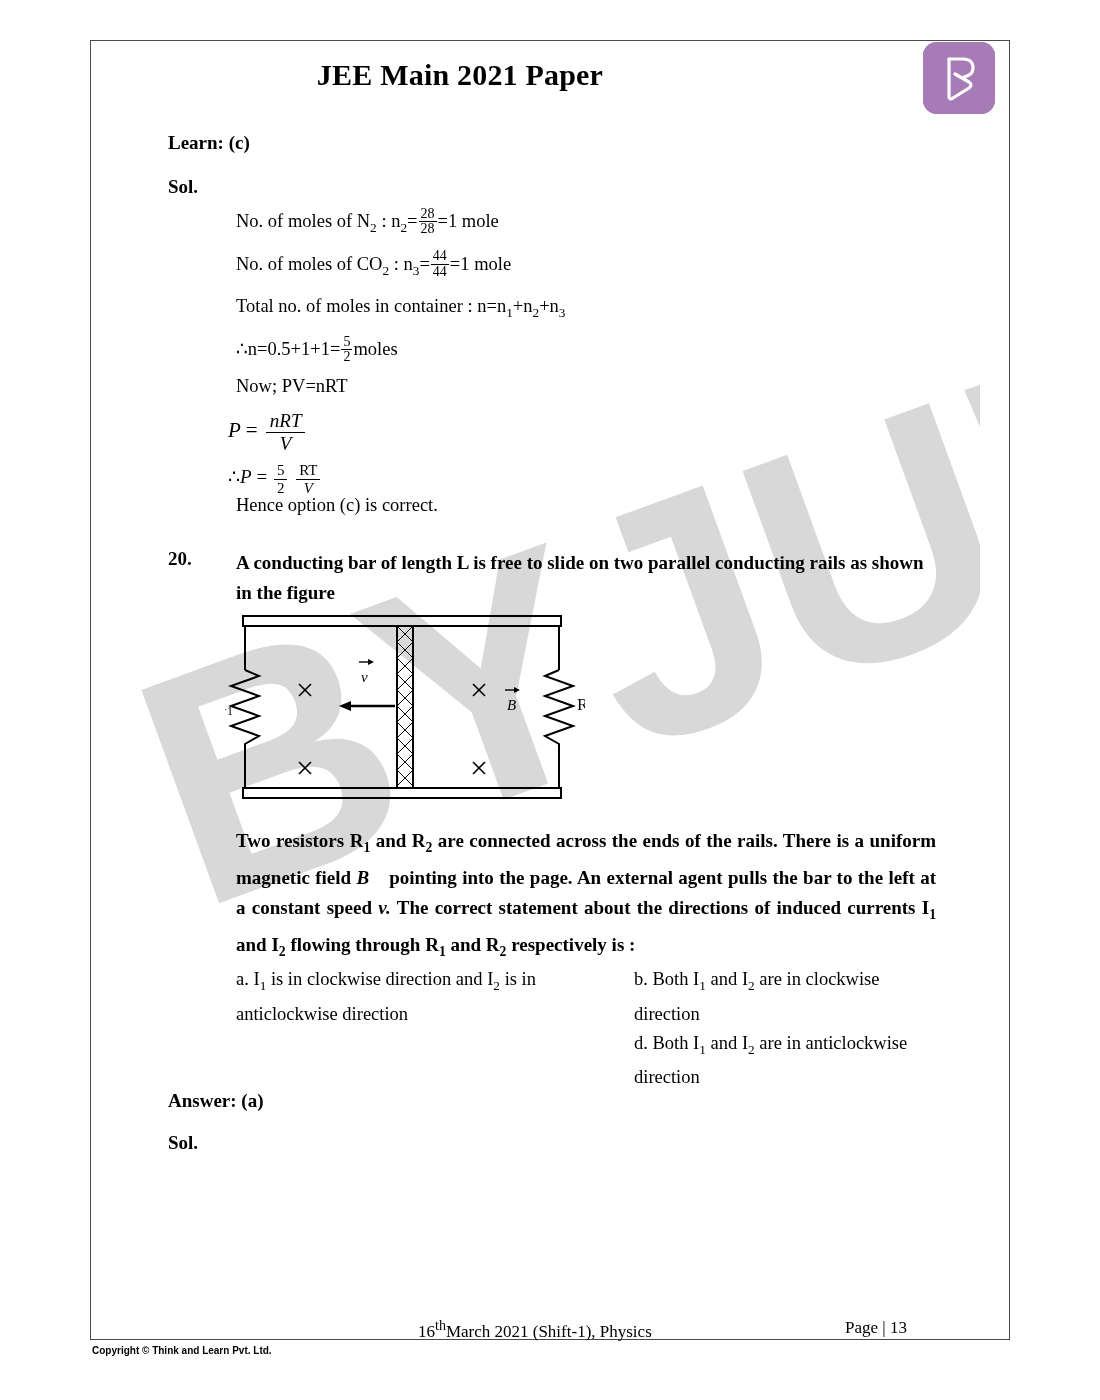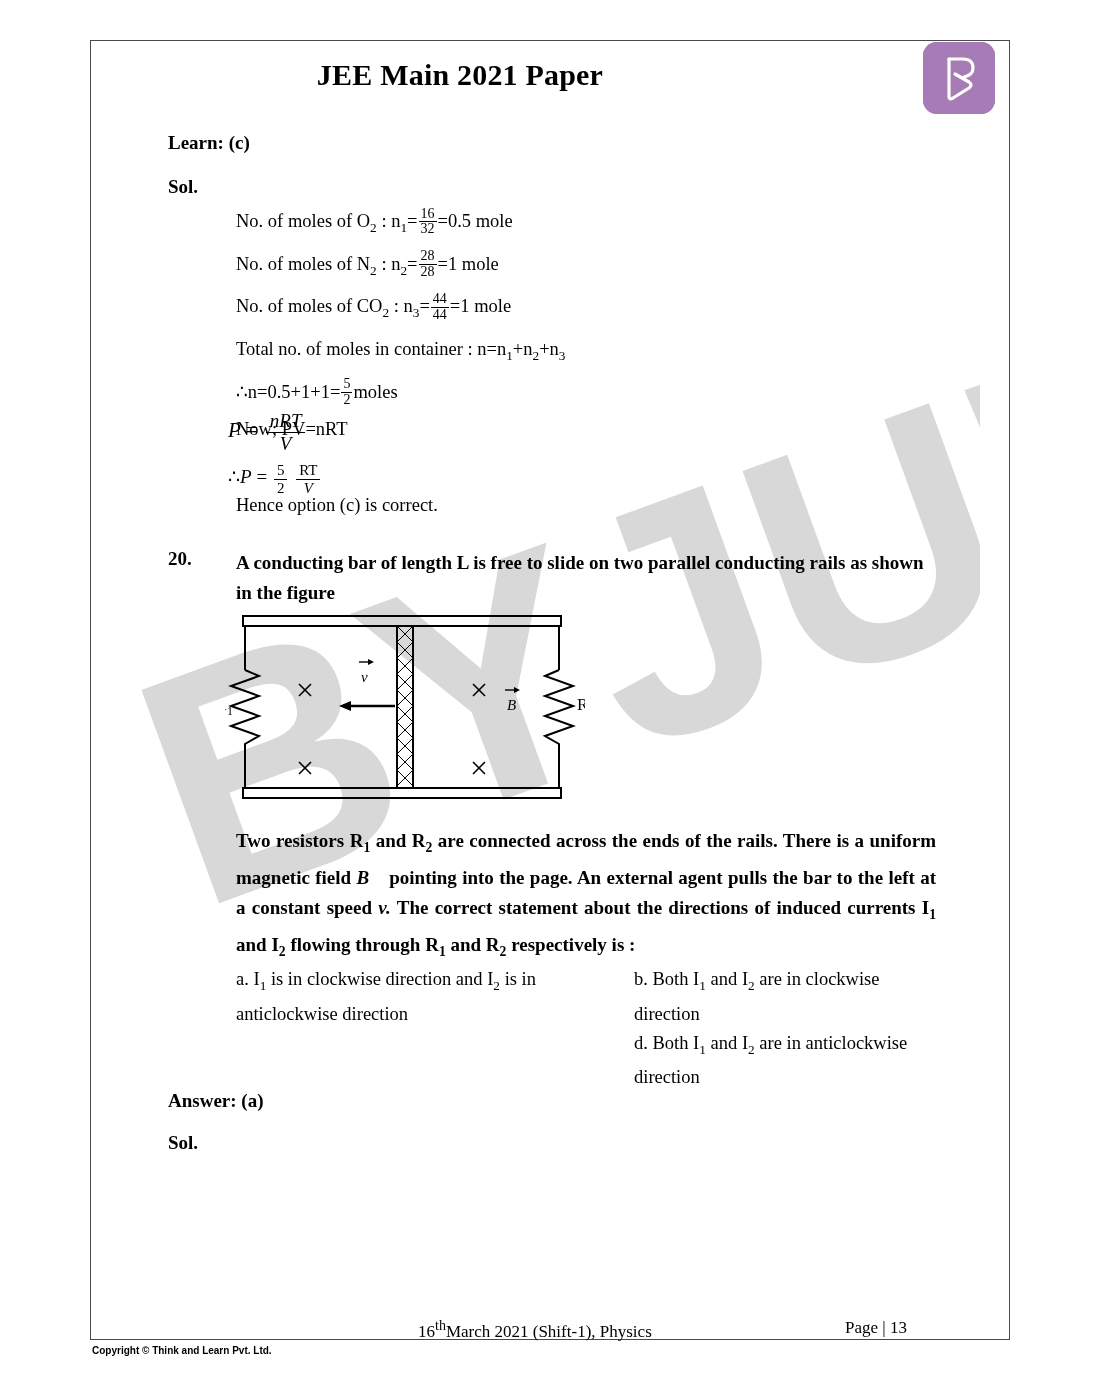--- a/index.html
+++ b/index.html
@@ -248,21 +248,20 @@
         <rect x="0" y="0" width="72" height="72" rx="14" fill="#a77bb5"></rect>
         <path d="M26 17 L26 55 Q26 58 30 56 L46 46 Q50 43 46 40 L32 32" fill="none" stroke="#ffffff" stroke-width="3.2" stroke-linecap="round" stroke-linejoin="round"></path>
         <path d="M26 17 L40 17 Q50 17 50 26 Q50 33 41 35" fill="none" stroke="#ffffff" stroke-width="3.2" stroke-linecap="round" stroke-linejoin="round"></path>
       </svg>
     </div>
 
     <div class="answer1">Learn: (c)</div>
     <div class="sol1">Sol.</div>
 
     <div class="mathblock">
-      <div class="ln">No. of moles of O<sub>2</sub> : n<sub>1</sub>=<span class="frac"><span class="num">16</span><span class="den">32</span></span>=0.5 mole</div>
       <div class="ln">No. of moles of N<sub>2</sub> : n<sub>2</sub>=<span class="frac"><span class="num">28</span><span class="den">28</span></span>=1 mole</div>
       <div class="ln">No. of moles of CO<sub>2</sub> : n<sub>3</sub>=<span class="frac"><span class="num">44</span><span class="den">44</span></span>=1 mole</div>
       <div class="ln">Total no. of moles in container : n=n<sub>1</sub>+n<sub>2</sub>+n<sub>3</sub></div>
       <div class="ln">∴n=0.5+1+1=<span class="frac"><span class="num">5</span><span class="den">2</span></span>moles</div>
       <div class="ln">Now; PV=nRT</div>
     </div>
 
     <div class="eqP">
       <span style="font-style:italic;">P</span> <span style="font-style:normal;">=</span>
       <span class="bigfrac"><span class="num" style="font-style:italic;">nRT</span><span class="den" style="font-style:italic;">V</span></span>

